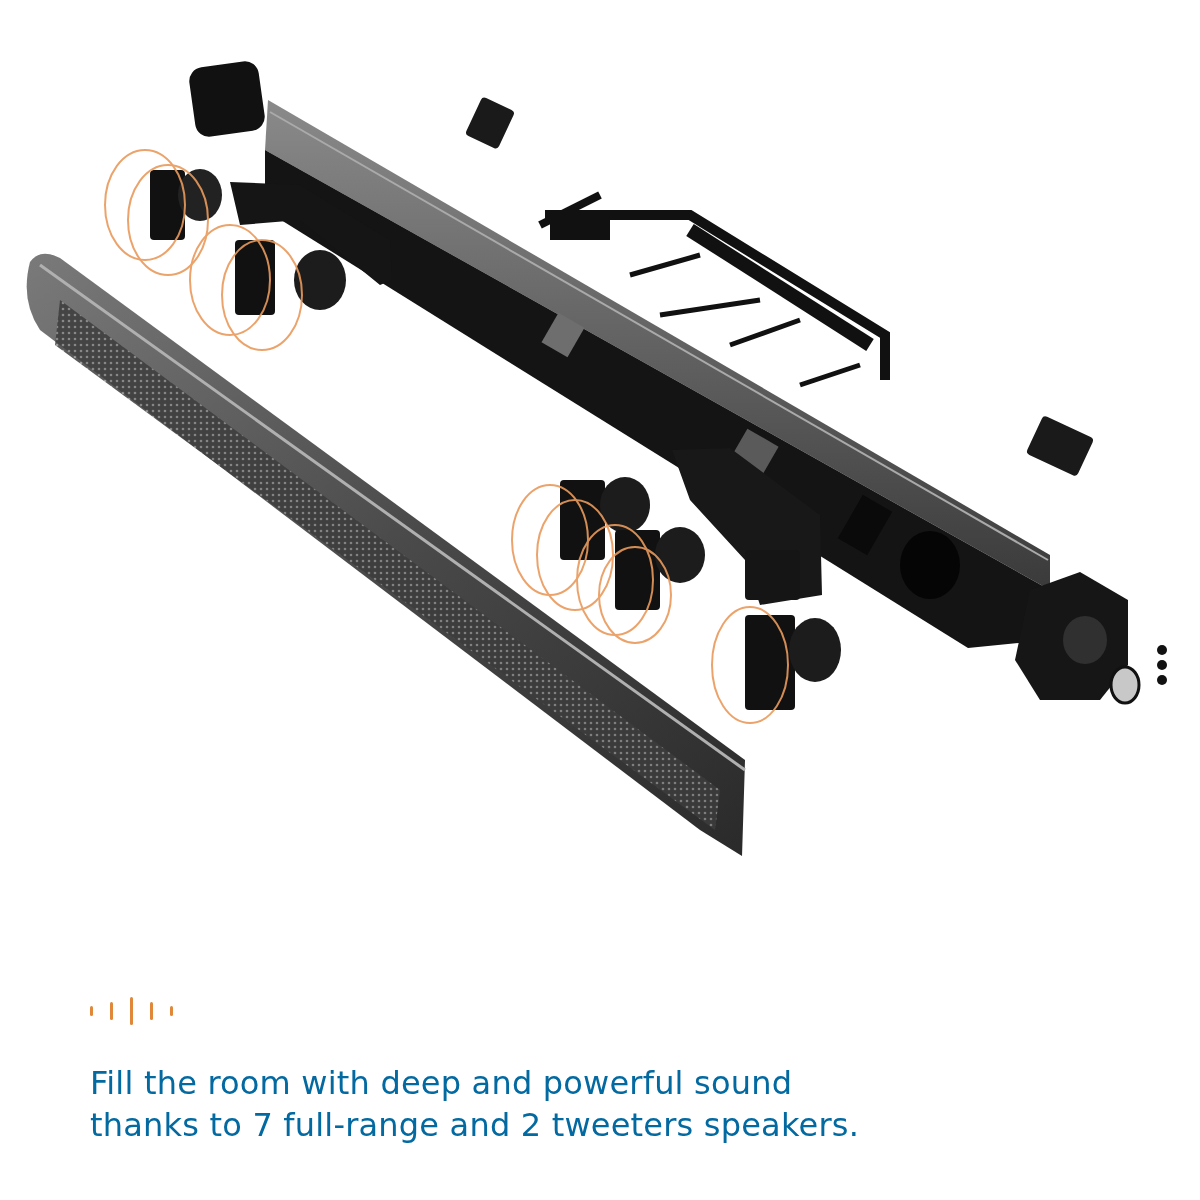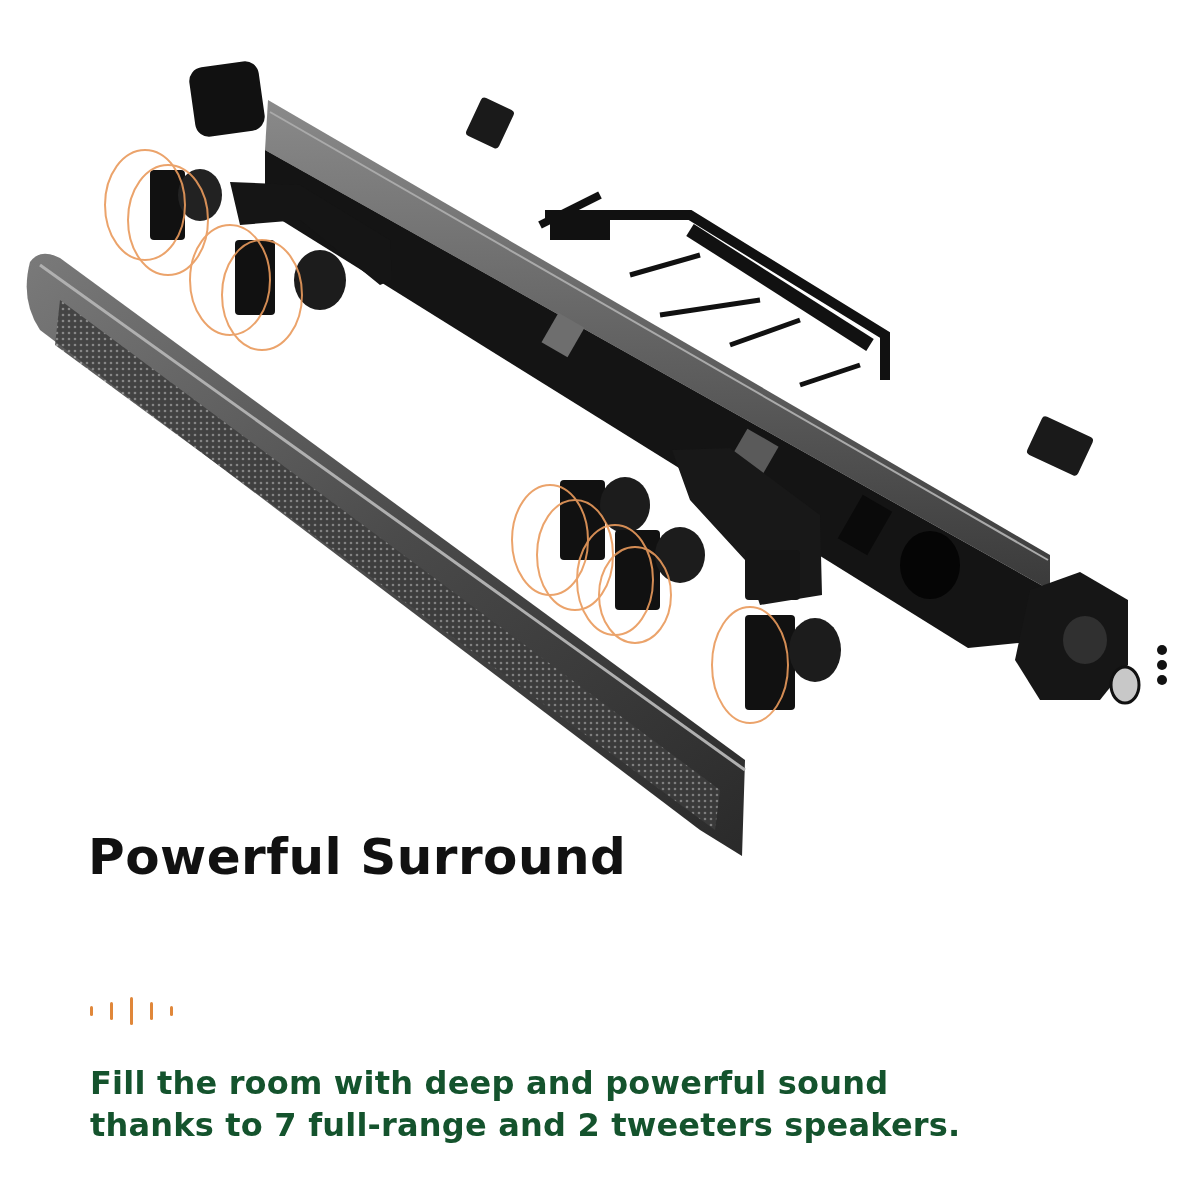--- a/index.html
+++ b/index.html
@@ -7,21 +7,21 @@
          font-family: "DejaVu Sans", sans-serif; }
   #art { position: absolute; left: 0; top: 0; width: 1200px; height: 1200px; }
   .headline { position: absolute; left: 88px; top: 818px; margin: 0;
               font-family: "DejaVu Sans", sans-serif; font-weight: bold;
               font-size: 50px; line-height: 78px; color: #111111; letter-spacing: 0.5px; }
   .headline span { display: block; }
   .bars { position: absolute; left: 90px; top: 995px; height: 32px; width: 100px; }
   .bars i { position: absolute; bottom: 0; width: 3px; border-radius: 2px; }
   .body-copy { position: absolute; left: 90px; top: 1062px; margin: 0;
                font-family: "DejaVu Sans", sans-serif; font-size: 32px; line-height: 42px;
-               color: #14532d; letter-spacing: 0.2px; font-weight: bold; }
+               color: #0369a1; letter-spacing: 0.2px; }
   .body-copy span { display: block; }
 </style>
 </head>
 <body>
 
 <svg id="art" viewBox="0 0 1200 1200" xmlns="http://www.w3.org/2000/svg">
   <defs>
     <linearGradient id="grille" x1="0" y1="0" x2="1" y2="1">
       <stop offset="0" stop-color="#7a7a7a"></stop>
       <stop offset="0.5" stop-color="#4a4a4a"></stop>
@@ -111,21 +111,20 @@
     <ellipse cx="262" cy="295" rx="40" ry="55"></ellipse>
     <ellipse cx="550" cy="540" rx="38" ry="55"></ellipse>
     <ellipse cx="575" cy="555" rx="38" ry="55"></ellipse>
     <ellipse cx="615" cy="580" rx="38" ry="55"></ellipse>
     <ellipse cx="635" cy="595" rx="36" ry="48"></ellipse>
     <ellipse cx="750" cy="665" rx="38" ry="58"></ellipse>
   </g>
 </svg>
 
 <h1 class="headline">
-  <span>Powerful Surround</span>
 </h1>
 
 <div class="bars">
   <i style="left:0; height:10px; bottom:11px; background:#e0873a;"></i>
   <i style="left:20px; height:18px; bottom:7px; background:#e0873a;"></i>
   <i style="left:40px; height:28px; bottom:2px; background:#e0873a;"></i>
   <i style="left:60px; height:18px; bottom:7px; background:#e0873a;"></i>
   <i style="left:80px; height:10px; bottom:11px; background:#e0873a;"></i>
 </div>
 

